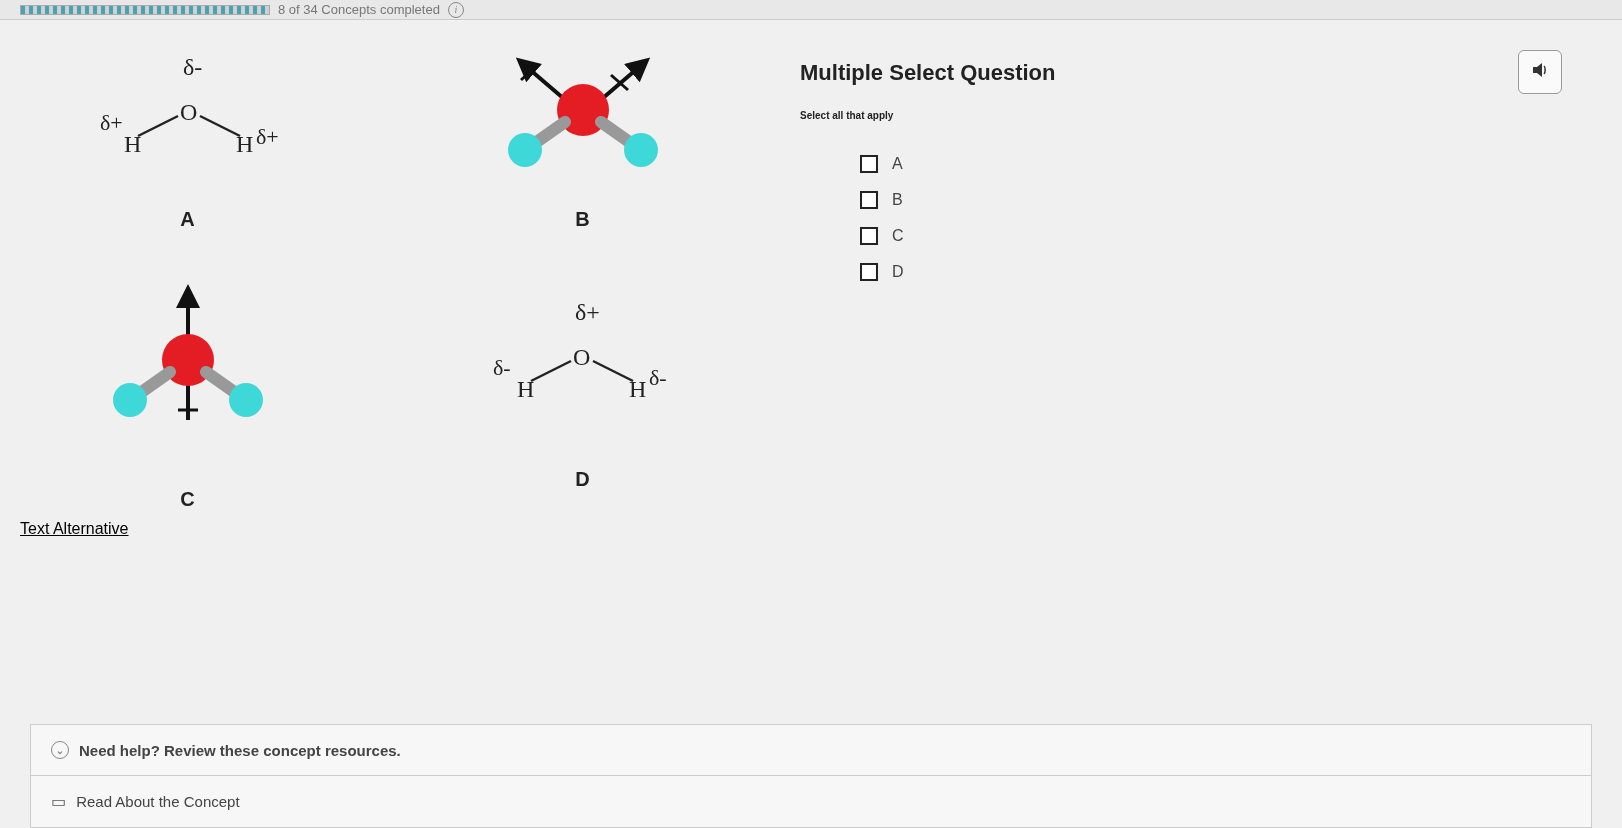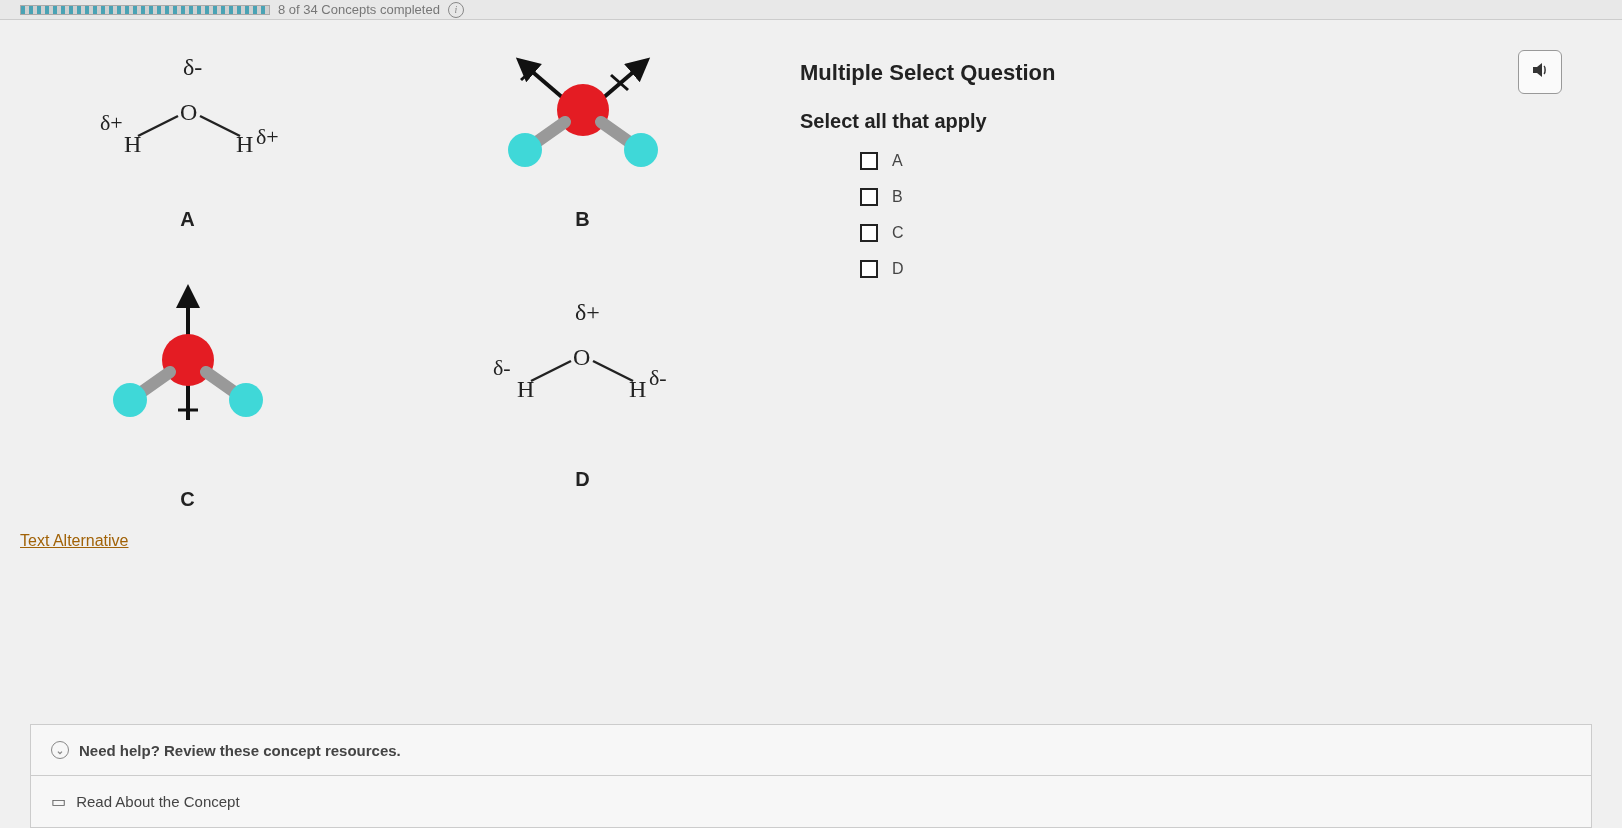--- a/index.html
+++ b/index.html
@@ -61,24 +61,23 @@
       align-items: center;
       justify-content: flex-start;
     }
     .figure-label {
       font-size: 20px;
       font-weight: bold;
       color: #222;
       margin-top: 8px;
     }
     .text-alt-link {
-      color: #a16207;
+      color: #000000;
       text-decoration: underline;
       font-size: 16px;
-      margin-top: 12px;
       display: inline-block;
       cursor: pointer;
     }
     .question-title {
       font-size: 22px;
       font-weight: bold;
       color: #222;
       margin-bottom: 24px;
     }
     .sound-btn {
@@ -87,24 +86,24 @@
       top: 50px;
       width: 44px; height: 44px;
       border: 1.5px solid #999;
       border-radius: 6px;
       background: #fafafa;
       display: flex; align-items: center; justify-content: center;
       cursor: pointer;
       font-size: 18px;
     }
     .instruction {
-      font-size: 20px;
+      font-size: 10px;
       font-weight: bold;
       color: #222;
-      margin-bottom: 19px;
+      margin-bottom: 34px;
     }
     .question-text {
       font-size: 16px;
       color: #444;
       line-height: 1.6;
       margin-bottom: 60px;
     }
     .options {
       margin-left: 60px;
     }

